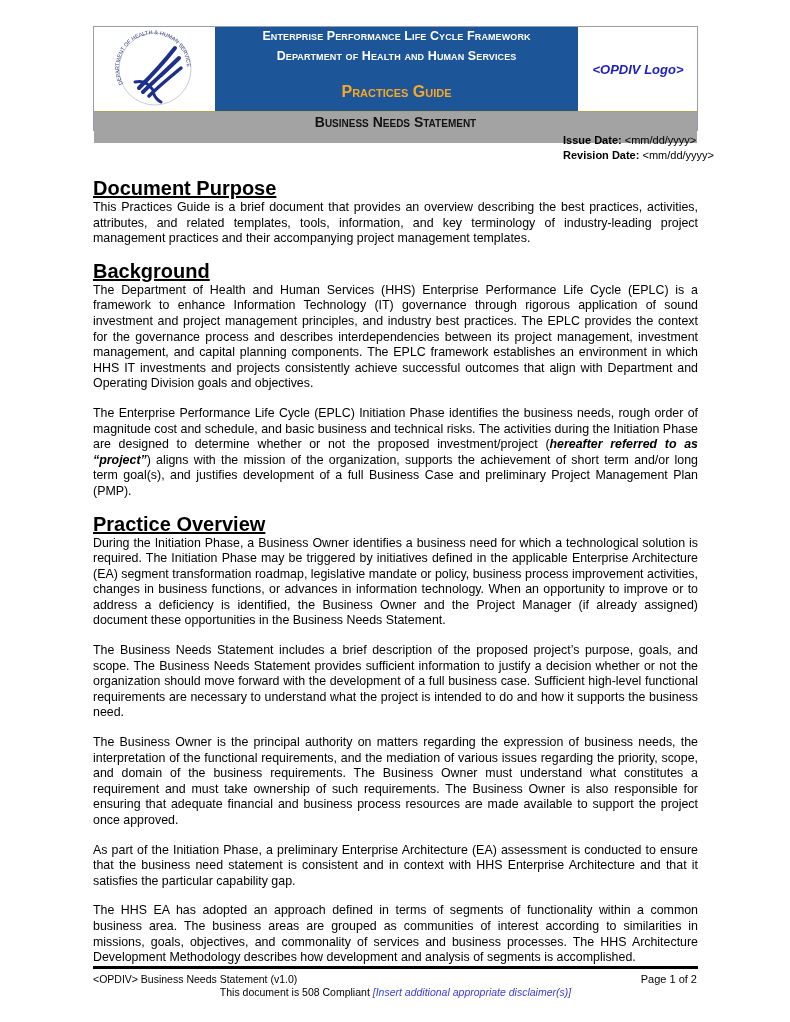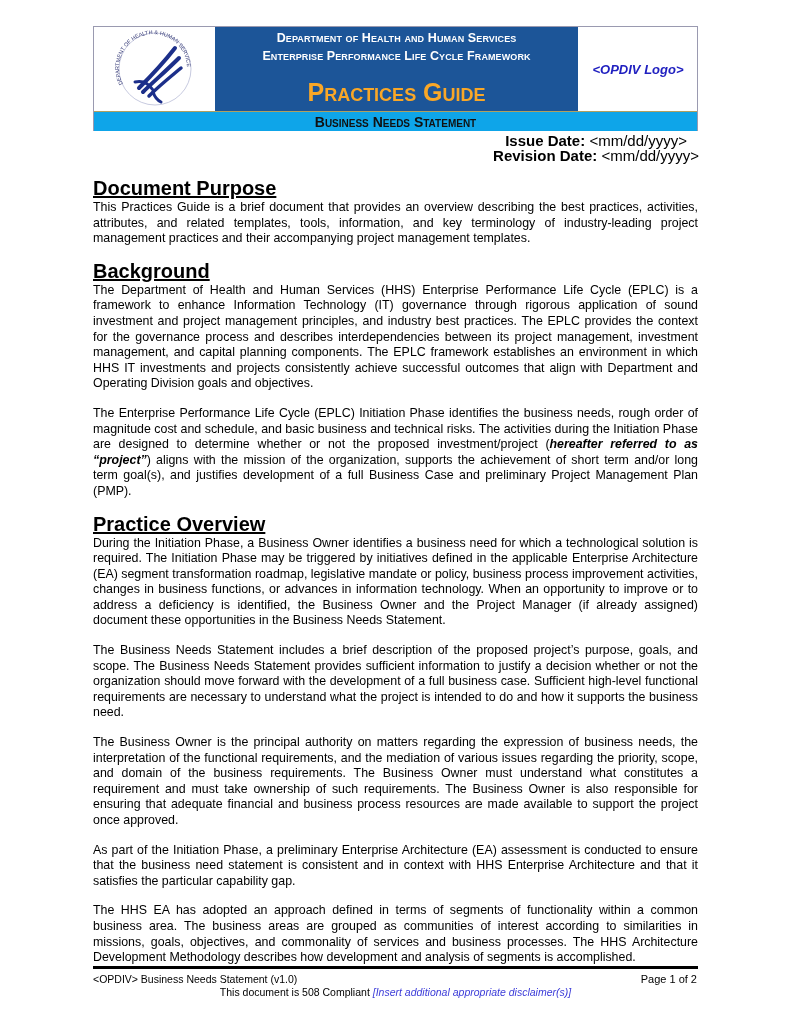--- a/index.html
+++ b/index.html
@@ -20,39 +20,39 @@
     .blue-band {
       position: absolute; left: 121px; top: 0; width: 363px; height: 84px;
       background: #1c5598; text-align: center; color: #fff;
     }
     .dept-line {
       font-weight: bold; font-size: 12.5px; line-height: 18px; font-variant: small-caps;
       letter-spacing: 0.1px;
     }
     .dept-line.first { margin-top: 2px; }
     .practices-title {
-      color: #f9a727; font-weight: bold; font-size: 25px; font-variant: small-caps;
+      color: #f9a727; font-weight: bold; font-size: 16px; font-variant: small-caps;
       margin-top: 14px; line-height: 26px;
     }
     .opdiv-logo-area {
       position: absolute; left: 484px; top: 0; width: 120px; height: 84px;
       display: flex; align-items: center; justify-content: center; font-weight: bold;
     }
     .opdiv-logo {
       color: #2020c0; font-style: italic; font-size: 13px;
     }
     .orange-band {
-      position: absolute; left: 0; top: 84px; width: 603px; height: 20px;
-      background: #0ea5e9; border-top: 1px solid #b0a060;
+      position: absolute; left: 0; top: 84px; width: 603px; height: 32px;
+      background: #a3a3a3; border-top: 1px solid #b0a060;
       text-align: center; font-weight: bold; font-size: 14px; line-height: 20px;
       font-variant: small-caps; color: #111;
     }
 
     .dates {
-      position: absolute; right: 91px; top: 133px; text-align: center; font-size: 15px; line-height: 15px;
+      position: absolute; right: 76px; top: 133px; text-align: left; font-size: 11px; line-height: 15px;
     }
     .dates b { font-weight: bold; }
 
     
     .content { position: absolute; left: 93px; top: 176px; width: 605px; }
     h1.section-title {
       font-size: 20px; font-weight: bold; line-height: 24px; margin: 0; text-decoration: underline;
     }
     p.para {
       font-size: 12.4px; line-height: 15.6px; text-align: justify; margin: 0 0 14px 0;
@@ -87,22 +87,22 @@
         <path id="sealArc" d="M 14 56 A 34 34 0 1 1 78 38" fill="none"></path>
         <path d="M30 60 C 40 50, 52 38, 66 20" stroke="#1c2f8a" stroke-width="4" fill="none" stroke-linecap="round"></path>
         <path d="M34 64 C 44 54, 56 44, 70 30" stroke="#1c2f8a" stroke-width="4" fill="none" stroke-linecap="round"></path>
         <path d="M40 68 C 50 58, 60 50, 72 40" stroke="#1c2f8a" stroke-width="3.5" fill="none" stroke-linecap="round"></path>
         <path d="M26 54 C 34 52, 40 56, 44 62" stroke="#1c2f8a" stroke-width="3" fill="none" stroke-linecap="round"></path>
         <path d="M44 64 C 46 70, 48 72, 52 74" stroke="#1c2f8a" stroke-width="3" fill="none" stroke-linecap="round"></path>
       </svg>
     </div>
 
     <div class="blue-band">
+      <div class="dept-line">Enterprise Performance Life Cycle Framework</div>
       <div class="dept-line first">Department of Health and Human Services</div>
-      <div class="dept-line">Enterprise Performance Life Cycle Framework</div>
       <div class="practices-title">Practices Guide</div>
     </div>
 
     <div class="opdiv-logo-area">
       <span class="opdiv-logo">&lt;OPDIV Logo&gt;</span>
     </div>
 
     <div class="orange-band">Business Needs Statement</div>
   </div>
 

